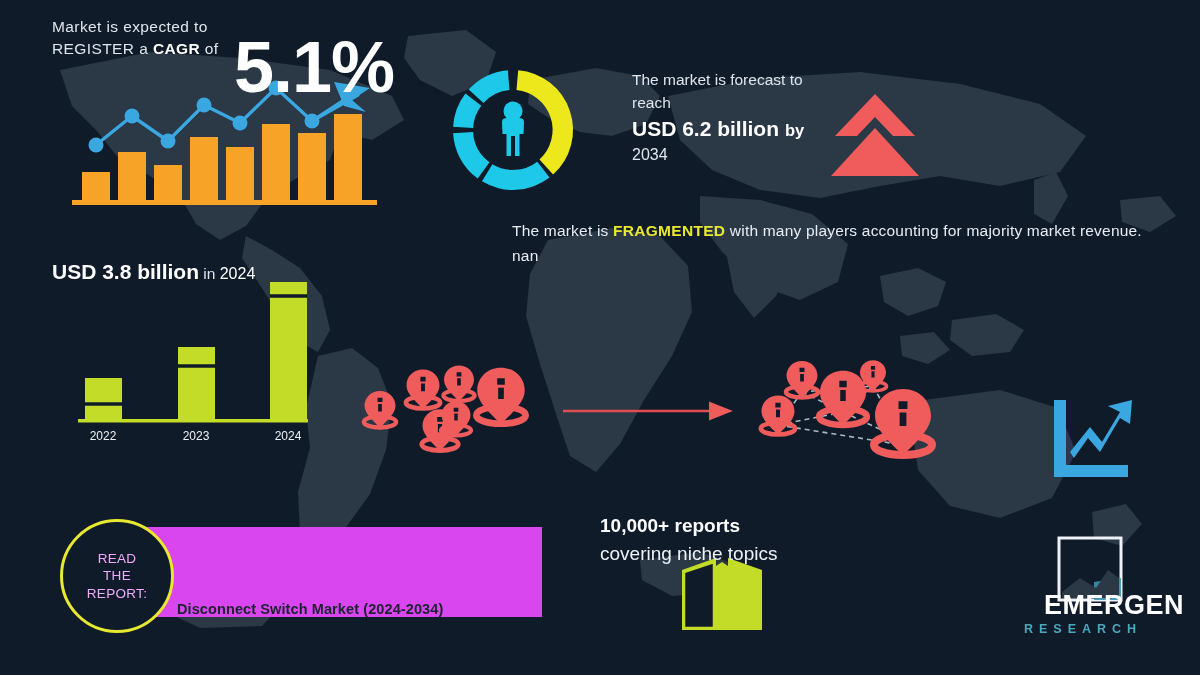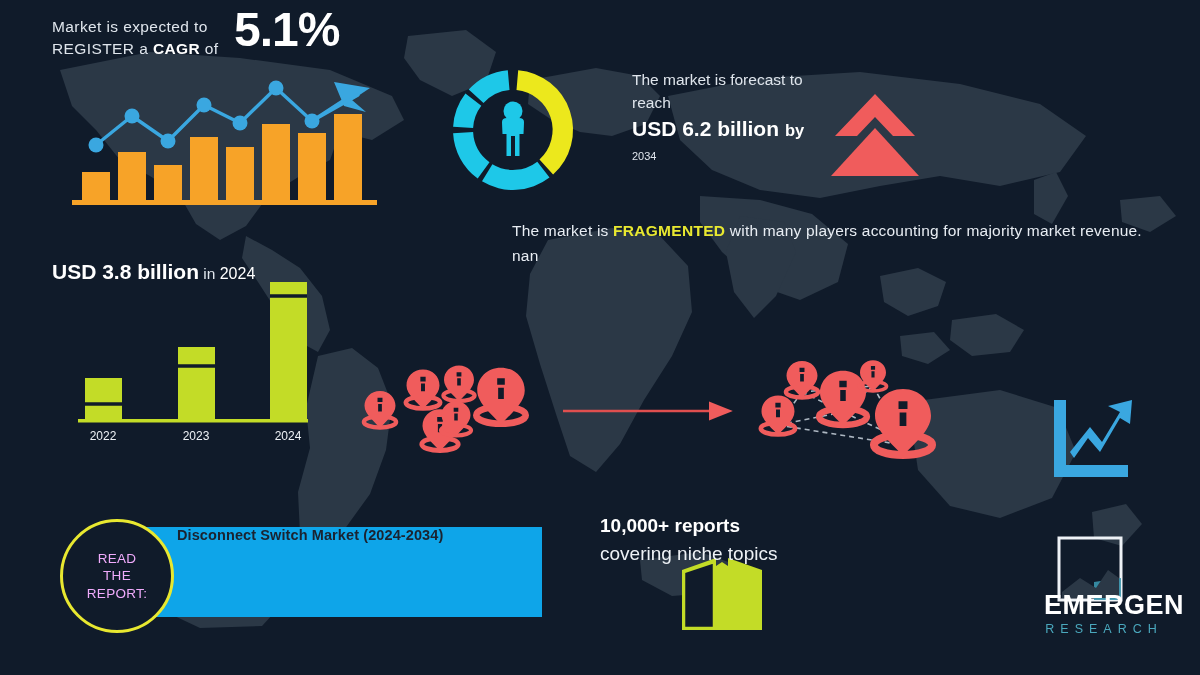--- a/index.html
+++ b/index.html
@@ -8,26 +8,26 @@
     background:#101b2a;
     font-family:"Liberation Sans", sans-serif;
     position:relative;
   }
   #canvas{position:absolute;inset:0;width:1200px;height:675px;}
   .layer{position:absolute;margin-left:12px;}
 
   
   .t-cagr-lines{left:40px;top:16px;width:190px;color:#dfe5ec;font-size:15.5px;line-height:1.45;letter-spacing:.4px;}
   .t-cagr-lines b{color:#ffffff;font-weight:700;}
-  .t-cagr-val{left:222px;top:6px;color:#ffffff;font-size:48px;font-weight:700;letter-spacing:-1px;line-height:1;}
+  .t-cagr-val{left:222px;top:31px;color:#ffffff;font-size:72px;font-weight:700;letter-spacing:-1px;line-height:1;}
 
   .t-forecast{left:620px;top:68px;width:230px;color:#dfe5ec;font-size:15.5px;line-height:1.5;}
   .t-forecast .big{display:block;color:#ffffff;font-size:21px;font-weight:700;line-height:1.35;}
   .t-forecast .big .sm{font-size:16.5px;font-weight:700;}
-  .t-forecast .yr{color:#dfe5ec;font-size:11px;}
+  .t-forecast .yr{color:#dfe5ec;font-size:16px;}
 
   .t-frag{left:500px;top:219px;width:630px;color:#e8edf3;font-size:15.5px;line-height:1.6;letter-spacing:.2px;}
   .t-frag .hl{color:#e8e830;font-weight:700;letter-spacing:.3px;}
 
   .t-valued{left:40px;top:256px;width:300px;color:#dfe5ec;font-size:15.5px;line-height:1.5;}
   .t-valued .big{display:block;color:#ffffff;font-size:21px;font-weight:700;}
   .t-valued .big .sm{font-size:15.5px;font-weight:400;color:#dfe5ec;}
   .t-valued .big .sm2{font-size:16px;font-weight:400;color:#ffffff;}
 
   .t-reports{left:588px;top:512px;width:240px;color:#eef2f6;font-size:19px;line-height:1.45;}
@@ -36,36 +36,36 @@
   
   .read-circle{
     left:48px;top:519px;width:108px;height:108px;border-radius:50%;
     background:#101b2a;border:3px solid #e8e830;
     display:flex;align-items:center;justify-content:center;z-index:5;
   }
   .read-circle span{
     color:#f0abfc;font-size:13.5px;font-weight:400;text-align:center;line-height:1.3;letter-spacing:.3px;
   }
   .read-banner{
-    left:120px;top:527px;width:410px;height:90px;background:#0ea5e9;z-index:4;
-    display:flex;align-items:flex-start;
+    left:120px;top:527px;width:410px;height:90px;background:#d946ef;z-index:4;
+    display:flex;align-items:flex-end;
   }
   .read-banner span{
     margin-left:45px;color:#1b2330;font-size:14.5px;font-weight:700;letter-spacing:.1px;
   }
 
   
   .logo-wrap{left:1012px;top:530px;width:160px;height:118px;}
   .logo-name{
     position:absolute;left:0;top:62px;width:160px;text-align:right;
     color:#ffffff;font-size:27px;font-weight:700;letter-spacing:.5px;line-height:1;
   }
   .logo-sub{
-    position:absolute;left:0;top:93px;width:160px;text-align:center;
-    color:#4aa8bd;font-size:12.5px;font-weight:400;letter-spacing:6px;line-height:1;
+    position:absolute;left:0;top:93px;width:160px;text-align:left;
+    color:#4aa8bd;font-size:12.5px;font-weight:700;letter-spacing:6px;line-height:1;
   }
   .axis-labels text{fill:#eef2f6;font-family:"Liberation Sans",sans-serif;font-size:12px;}
 </style>
 </head>
 <body>
 
 <svg id="canvas" viewBox="0 0 1200 675" xmlns="http://www.w3.org/2000/svg">
   <defs>
     <clipPath id="clipAll">
         <rect x="0" y="0" width="1200" height="675"></rect>

